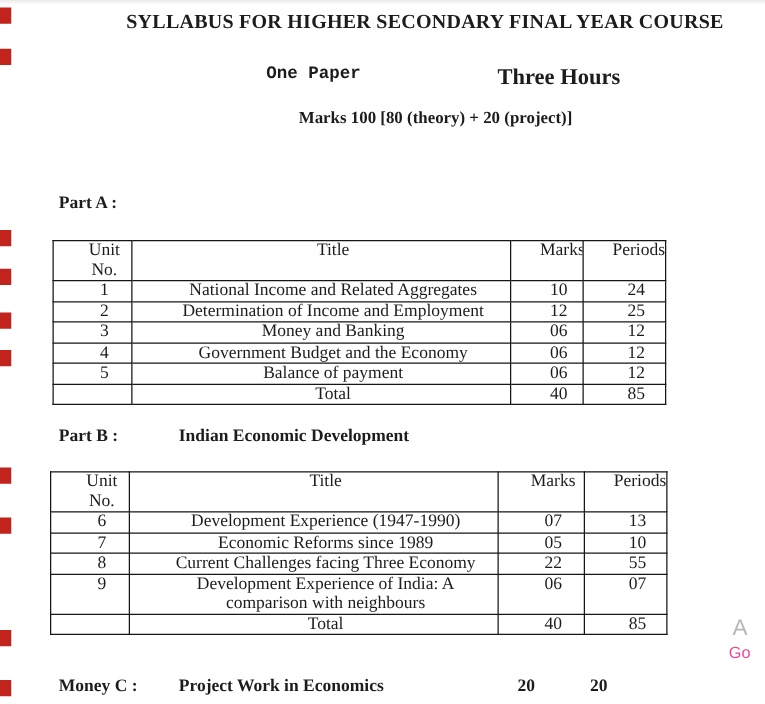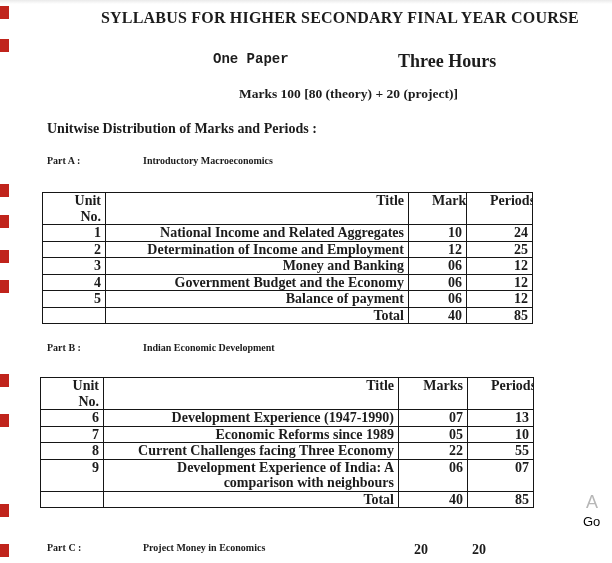--- a/index.html
+++ b/index.html
@@ -9,35 +9,35 @@
     font-weight:700;color:#1c1c1c;
   }
   .page::before{content:'';position:absolute;top:0;left:0;right:0;height:4px;
     background:linear-gradient(#eaeaea,#ffffff);pointer-events:none;}
   .abs{position:absolute;line-height:1.15;white-space:nowrap;}
   .title{top:9px;left:101px;font-size:16px;letter-spacing:.2px;}
   .paper{top:51px;left:213px;font-size:14px;font-family:Liberation Mono, monospace;}
   .hours{top:51px;left:398px;font-size:18px;}
   .marksline{top:86px;left:224px;font-size:13.5px;margin-left:15px;}
   .unitwise{top:121px;left:47px;font-size:14px;}
-  .part-label{font-size:10px;}
+  .part-label{font-size:14px;}
   .parta{top:155px;}
   .partb{top:342px;text-align:center;}
   .partc{top:542px;}
   .part-name{left:143px;}
   .pc-marks{top:542px;left:414px;font-size:14px;}
   .pc-periods{top:542px;left:472px;font-size:14px;}
   table.t{
     position:absolute;border-collapse:collapse;table-layout:fixed;
     font-size:14px;background:#fff;
   }
   table.t, table.t th, table.t td{border:1.5px solid #161616;}
   table.t th, table.t td{
-    padding:0 4px 0 23px;text-align:right;vertical-align:top;
-    line-height:15.5px;font-weight:700;overflow:hidden;
+    padding:0 4px 0 23px;text-align:center;vertical-align:top;
+    line-height:15.5px;font-weight:400;overflow:hidden;
   }
   table.t th{height:16px;}
   table.t td{height:15px;}
   #tableA{left:42px;top:192px;width:490px;}
   #tableB{left:40px;top:377px;width:493px;}
   .edge-mark{position:absolute;left:0;width:9px;height:13px;background:#c0241c;}
   .watermark{
     position:absolute;color:#b7b7b7;font-family:"Liberation Sans","DejaVu Sans",sans-serif;
     font-weight:400;line-height:1;
   }
@@ -57,24 +57,22 @@
   <div class="edge-mark" style="top: 280px; background: rgb(192, 36, 28);"></div>
   <div class="edge-mark" style="top: 374px; background: rgb(192, 36, 28);"></div>
   <div class="edge-mark" style="top: 414px; background: rgb(192, 36, 28);"></div>
   <div class="edge-mark" style="top: 504px; background: rgb(192, 36, 28);"></div>
   <div class="edge-mark" style="top: 544px; background: rgb(192, 36, 28);"></div>
 
   <div class="abs title">SYLLABUS FOR HIGHER SECONDARY FINAL YEAR COURSE</div>
   <div class="abs paper">One Paper</div>
   <div class="abs hours">Three Hours</div>
   <div class="abs marksline">Marks 100 [80 (theory) + 20 (project)]</div>
-  <div class="abs unitwise">Unitwise Distribution of Marks and Periods :</div>
 
   <div class="abs part-label parta" style="left:47px">Part A :</div>
-  <div class="abs part-label parta part-name">Introductory Macroeconomics</div>
 
   <table class="t" id="tableA">
     <colgroup>
         <col style="width:63px">
         <col style="width:303px">
         <col style="width:58px">
         <col style="width:66px">
       </colgroup>
     <thead>
         <tr>
@@ -169,21 +167,21 @@
         </tr>
         <tr>
           <td></td>
           <td>Total</td>
           <td>40</td>
           <td>85</td>
         </tr>
       </tbody>
   </table>
 
-  <div class="abs part-label partc" style="left:47px">Part C :</div>
-  <div class="abs part-label partc part-name">Project Money in Economics</div>
+  <div class="abs part-label partc" style="left:47px">Money C :</div>
+  <div class="abs part-label partc part-name">Project Work in Economics</div>
   <div class="abs pc-marks">20</div>
   <div class="abs pc-periods">20</div>
 
   <div class="watermark wm1" style="color: rgb(183, 183, 183);">A</div>
-  <div class="watermark wm2" style="color: #000000;">Go</div>
+  <div class="watermark wm2" style="color: #ec4899;">Go</div>
 
 </div>
 
 </body></html>

